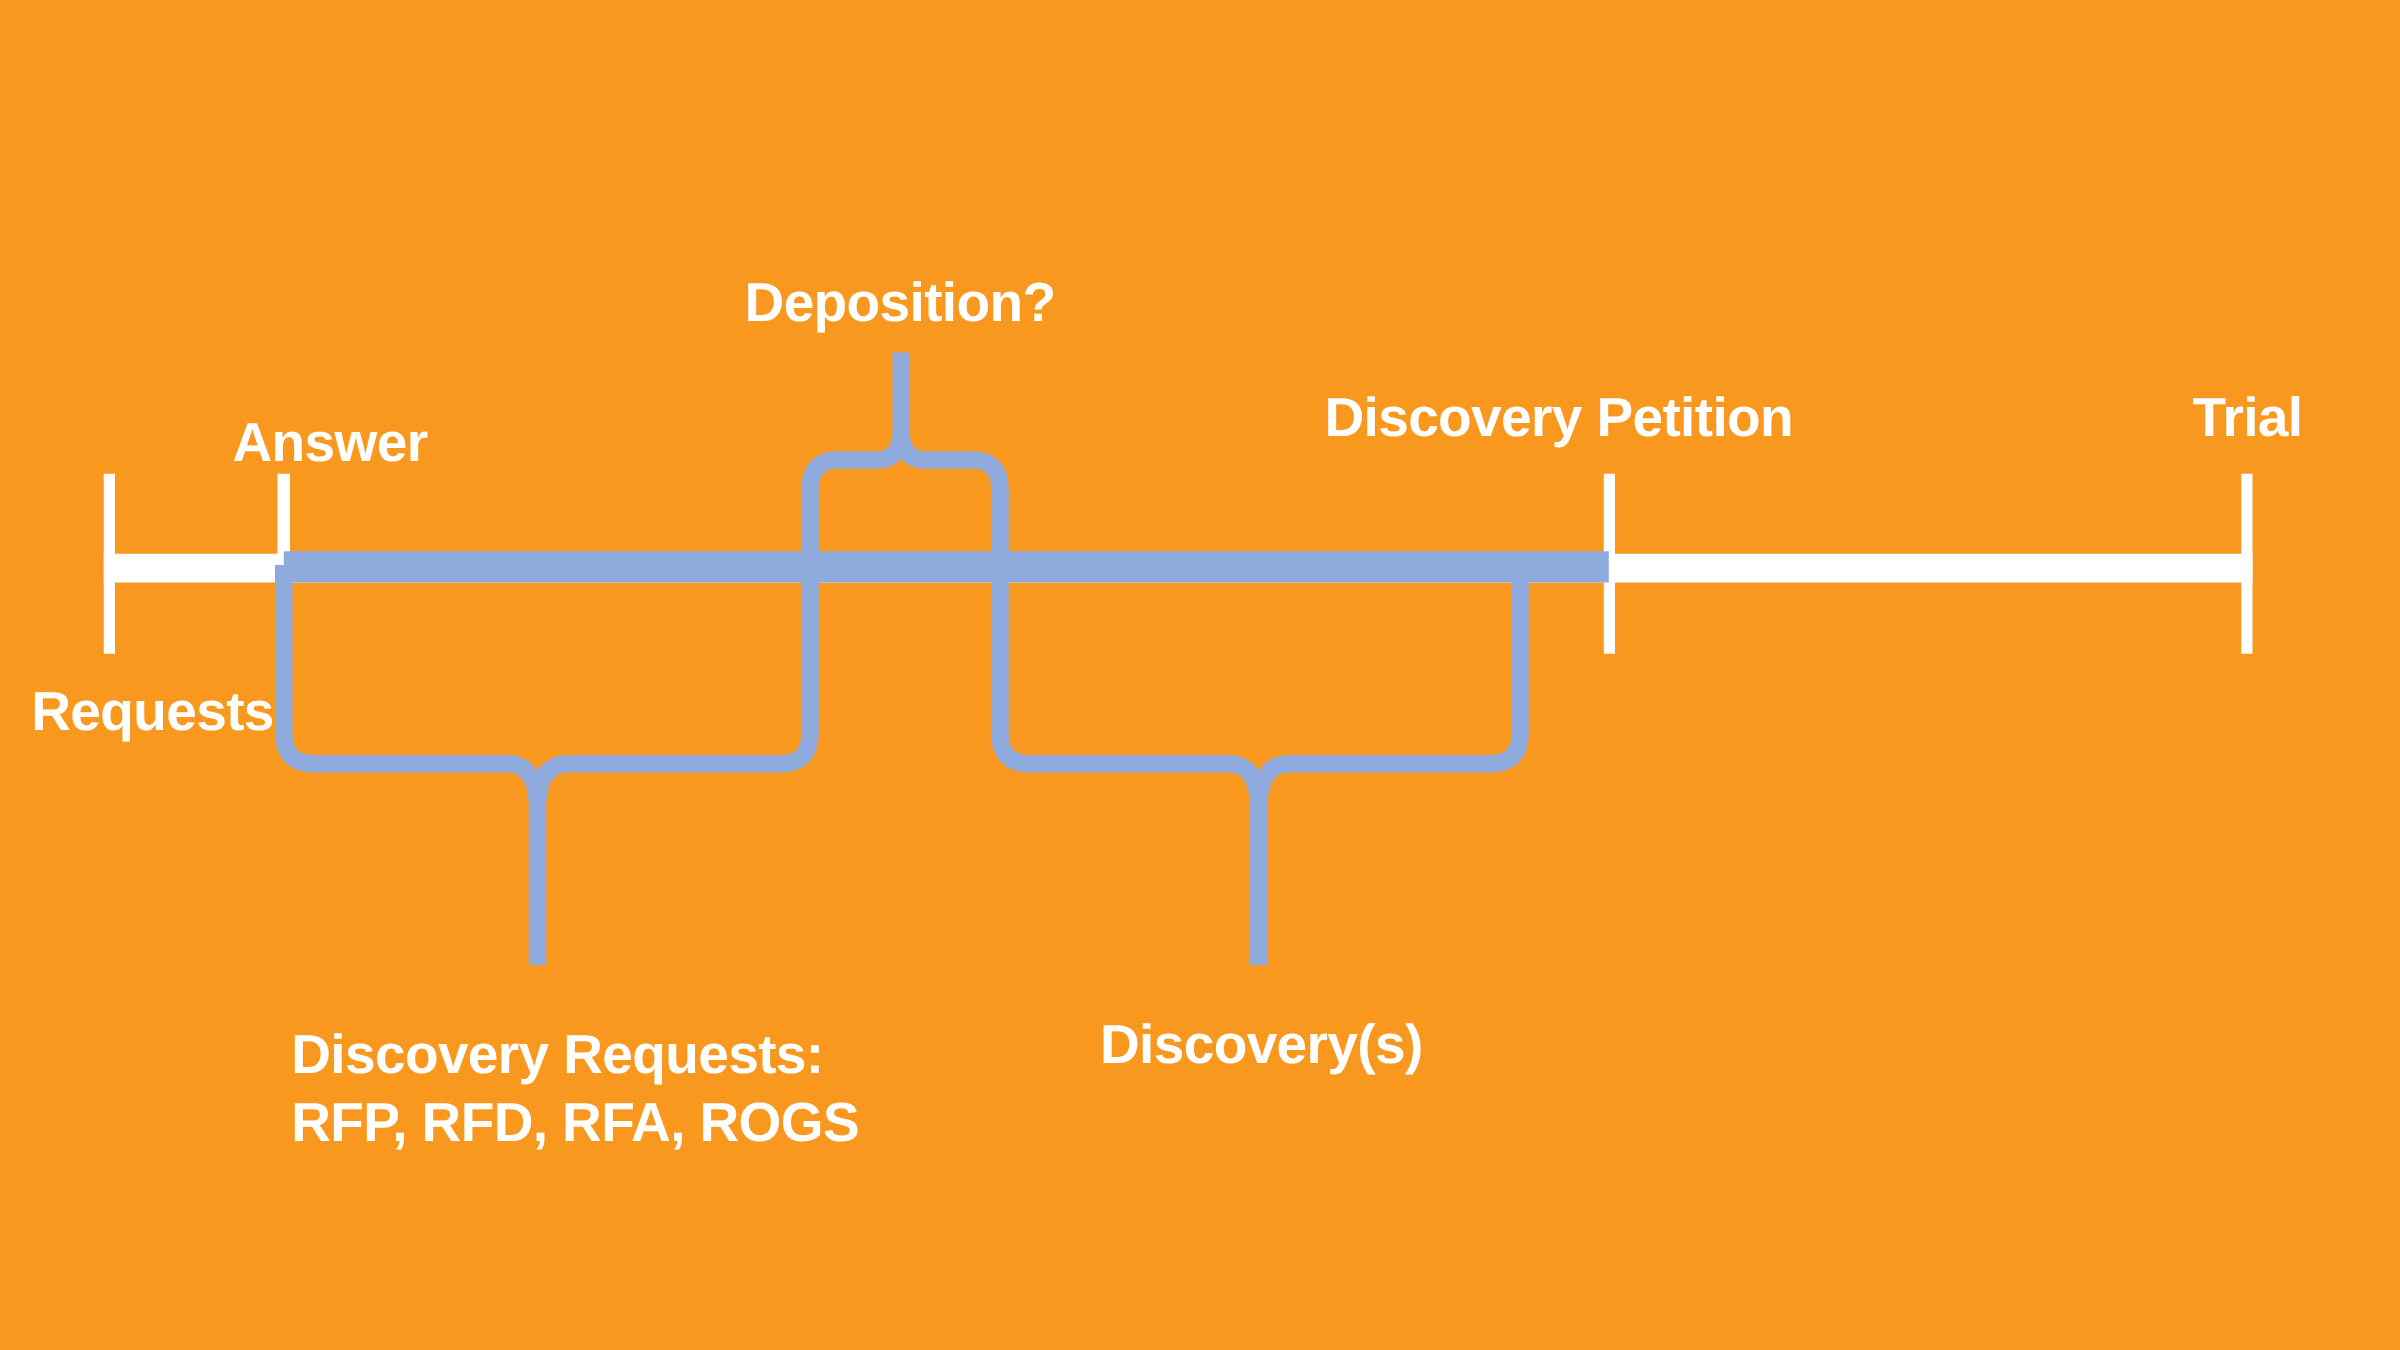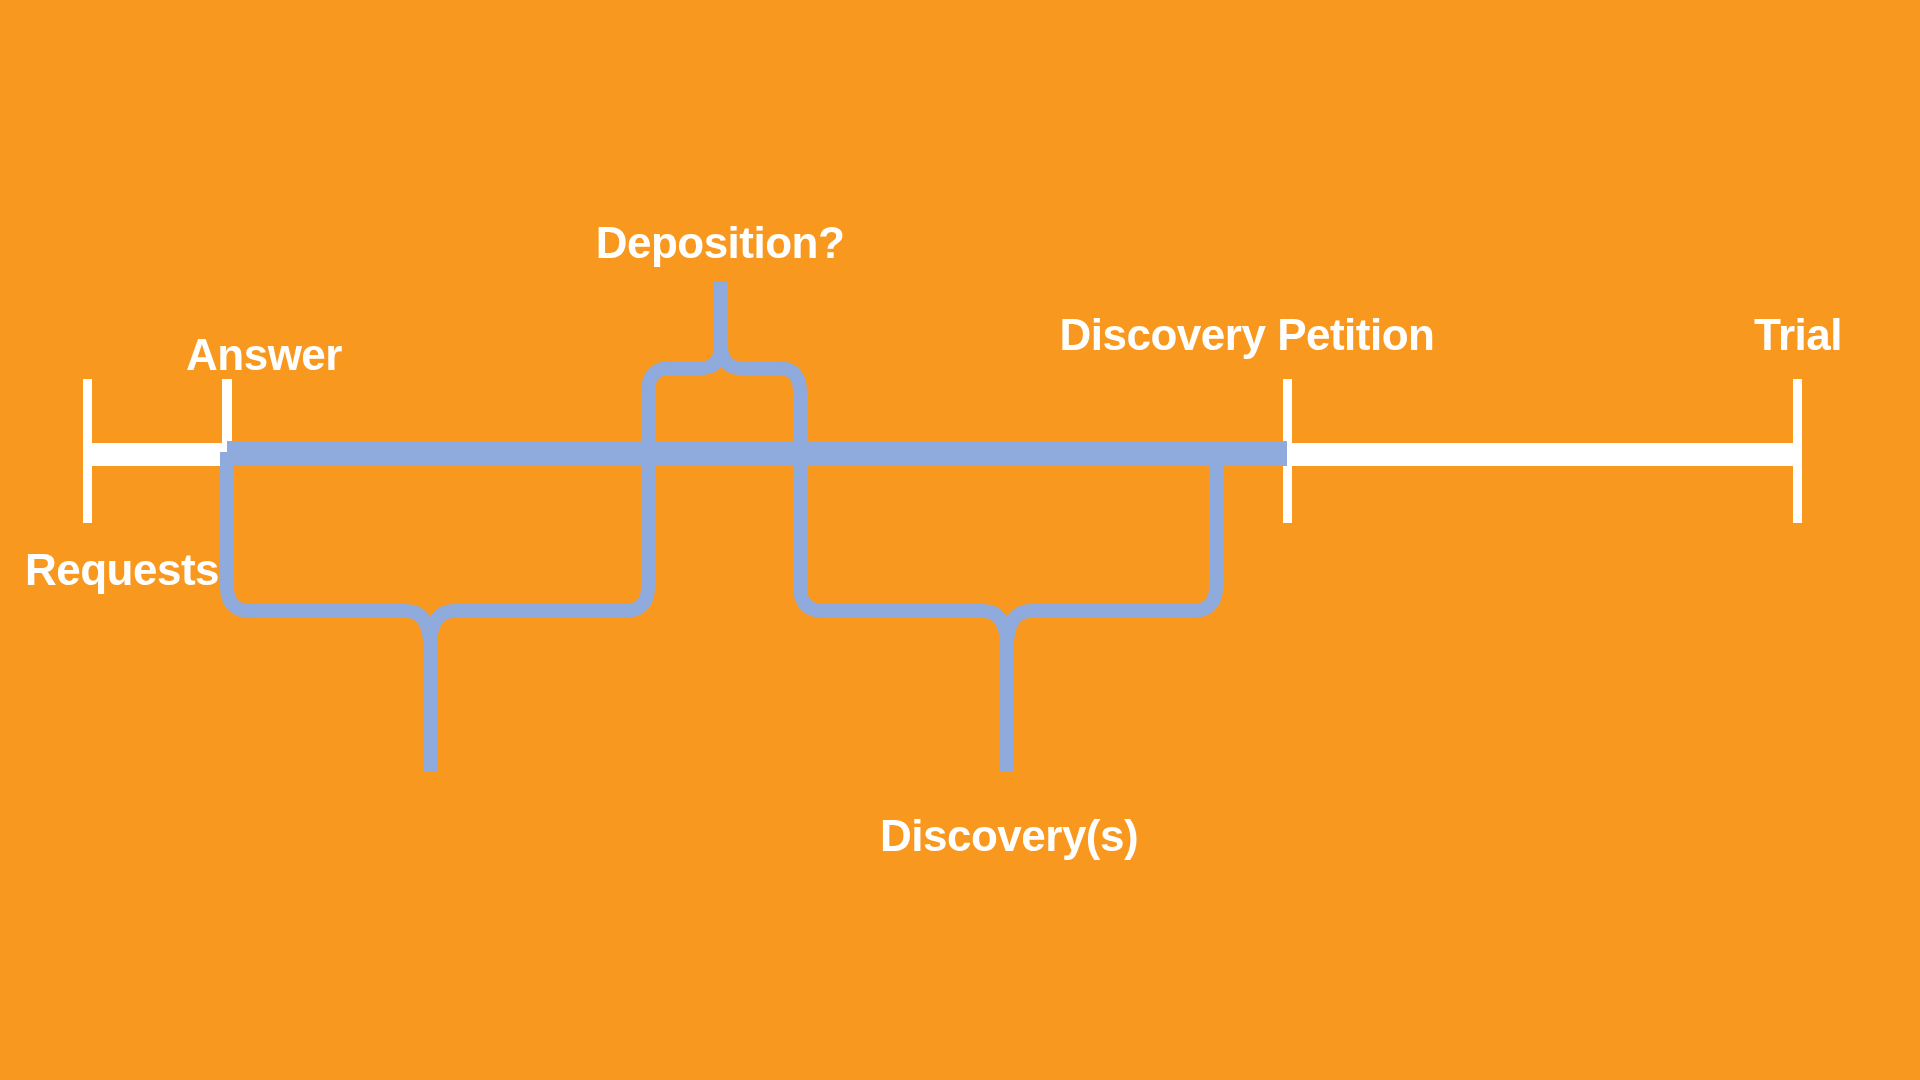--- a/index.html
+++ b/index.html
@@ -67,16 +67,20 @@
   <div class="label" style="left:25px; top:544px;">Requests</div>
 
   <div class="label centered" style="left:264px; top:329px;">Answer</div>
 
   <div class="label centered" style="left:1247px; top:309px;">Discovery Petition</div>
 
   <div class="label centered" style="left:1798px; top:309px;">Trial</div>
 
   <div class="label centered" style="left:720px; top:217px;">Deposition?</div>
 
+  <div class="label" style="left:233px; top:816px; line-height:55px;">
+    <span class="line">Discovery Requests:</span>
+    <span class="line">RFP, RFD, RFA, ROGS</span>
+  </div>
 
   <div class="label" style="left:880px; top:810px;">Discovery(s)</div>
 
 </div>
 
 </body></html>

